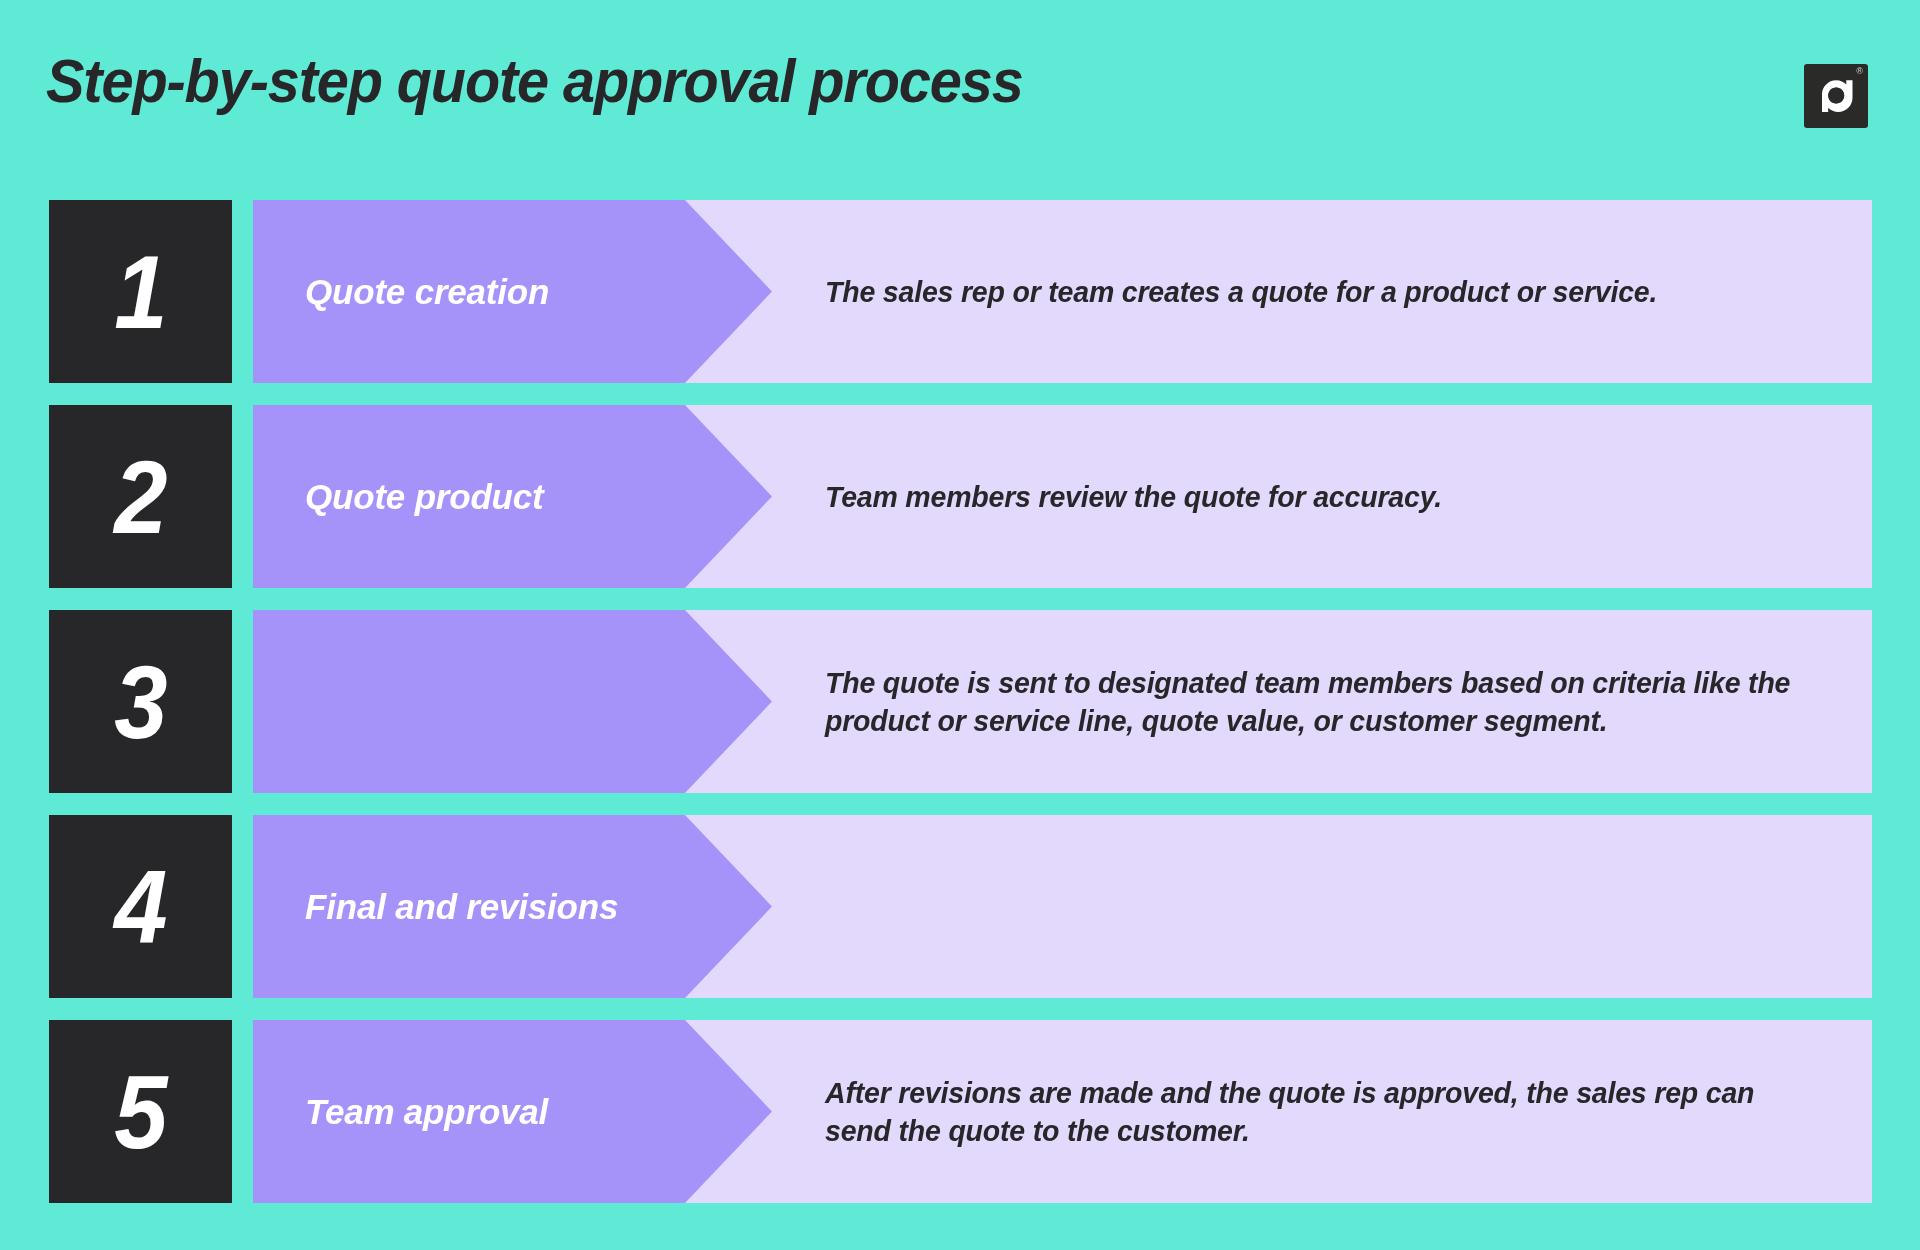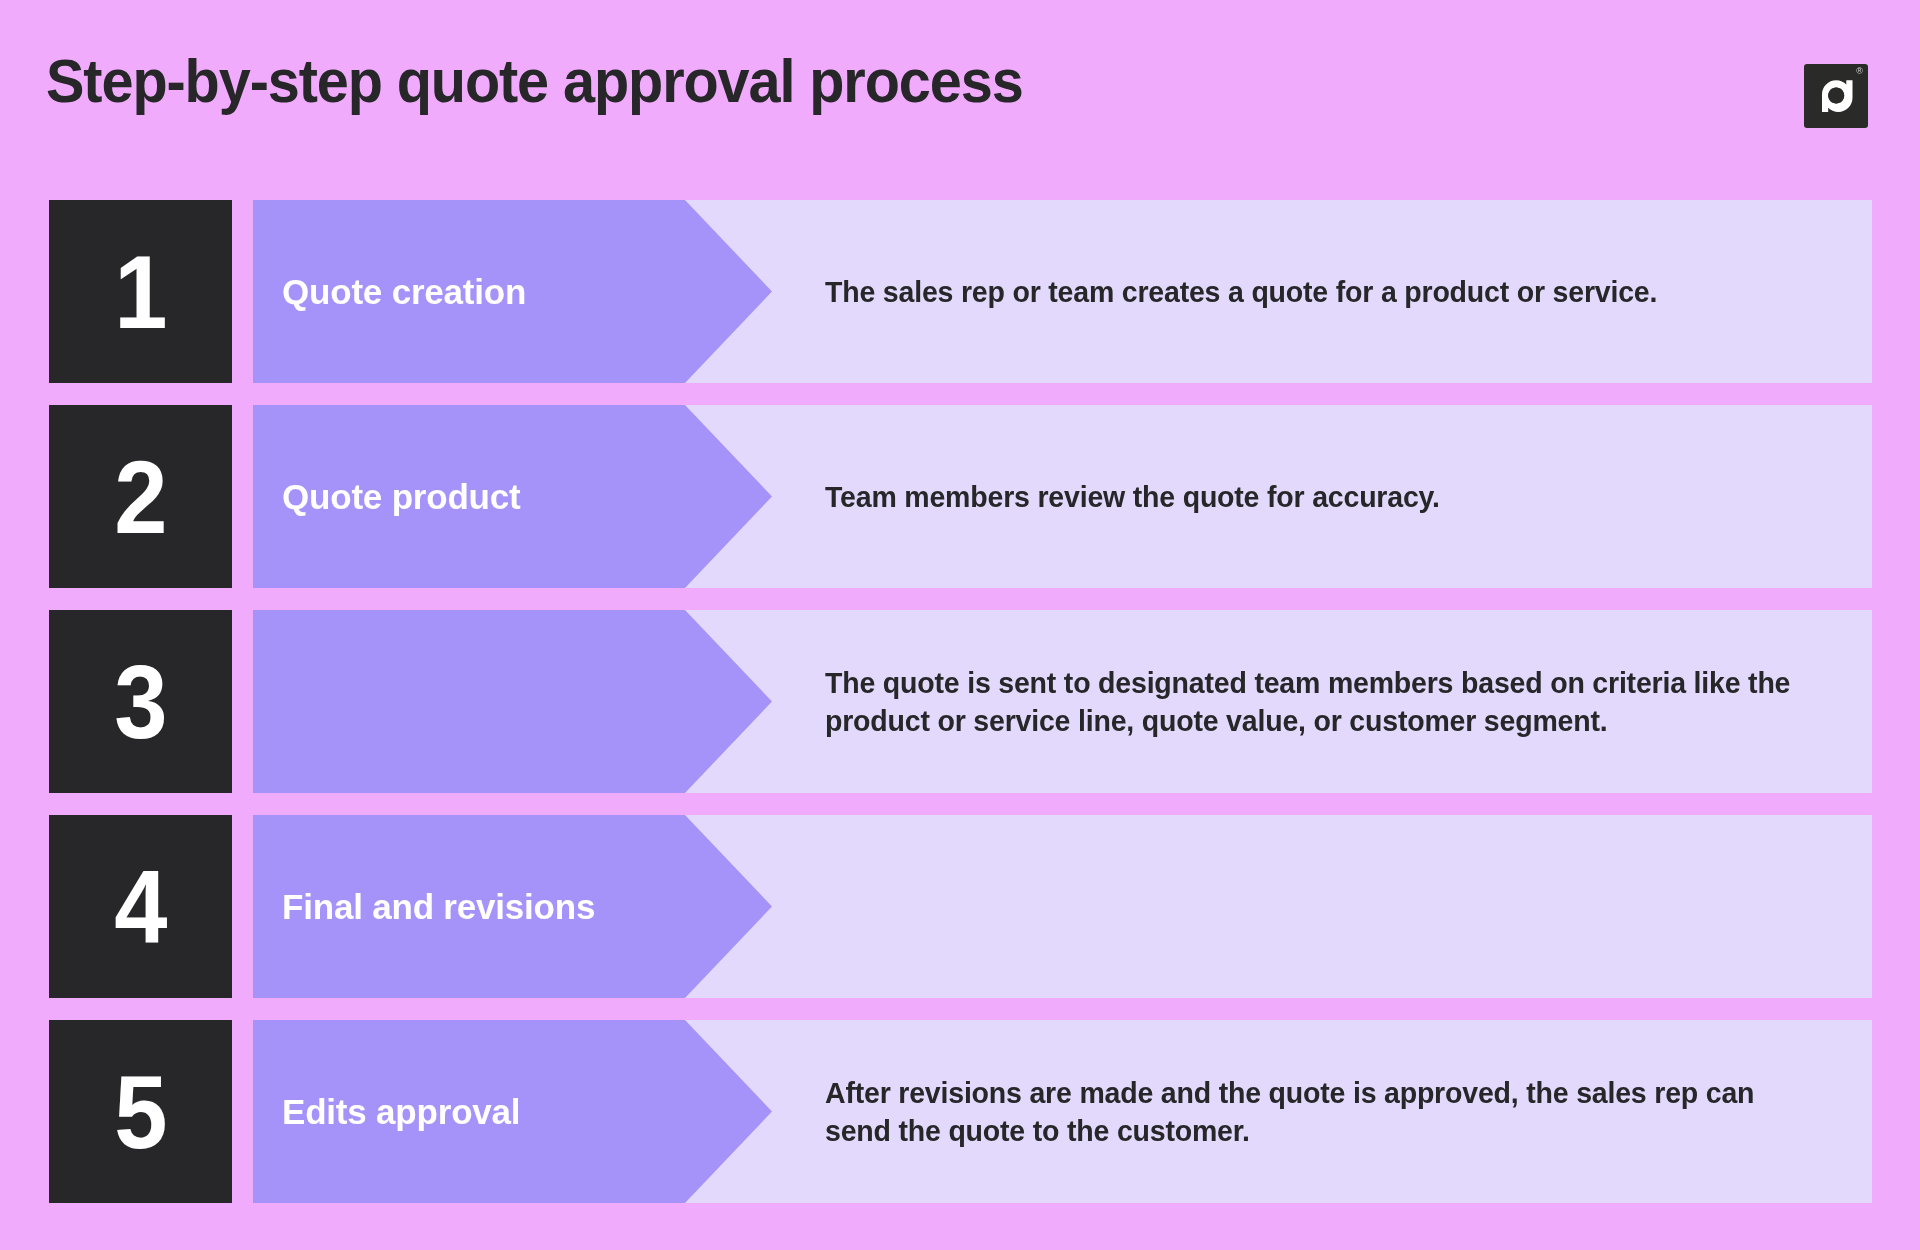--- a/index.html
+++ b/index.html
@@ -13,21 +13,22 @@
     height: 1250px;
     overflow: hidden;
     font-family: "Liberation Sans", "DejaVu Sans", sans-serif;
     -webkit-font-smoothing: antialiased;
   }
 
   .page {
     position: relative;
     width: 1920px;
     height: 1250px;
-    background: #f0abfc;
+    background: #5eead4;
+    font-style: italic;
   }
 
   
   .header {
     position: absolute;
     left: 0;
     top: 0;
     width: 1920px;
     height: 170px;
   }
@@ -122,21 +123,21 @@
     position: absolute;
     left: 0;
     top: 0;
     width: 519px;
     height: 183px;
     background: #A693FA;
     clip-path: polygon(0 0, 432px 0, 519px 50%, 432px 100%, 0 100%);
   }
   .step-label {
     position: absolute;
-    left: 29px;
+    left: 52px;
     top: 0;
     height: 183px;
     display: flex;
     align-items: center;
     width: 400px;
     font-size: 35px;
     line-height: 40px;
     font-weight: 700;
     color: #FFFFFF;
     letter-spacing: -0.2px;
@@ -231,21 +232,21 @@
         <div class="step-label">Final and revisions</div>
       </div>
     </div>
 
     <div class="step-row">
       <div class="step-number-box">
         <span class="step-number">5</span>
       </div>
       <div class="step-band">
         <div class="step-chevron"></div>
-        <div class="step-label">Edits approval</div>
+        <div class="step-label">Team approval</div>
         <div class="step-desc">
           <span class="step-desc-text">After revisions are made and the quote is approved, the sales rep can send the quote to the customer.</span>
         </div>
       </div>
     </div>
 
   </div>
 </div>
 
 </body></html>

